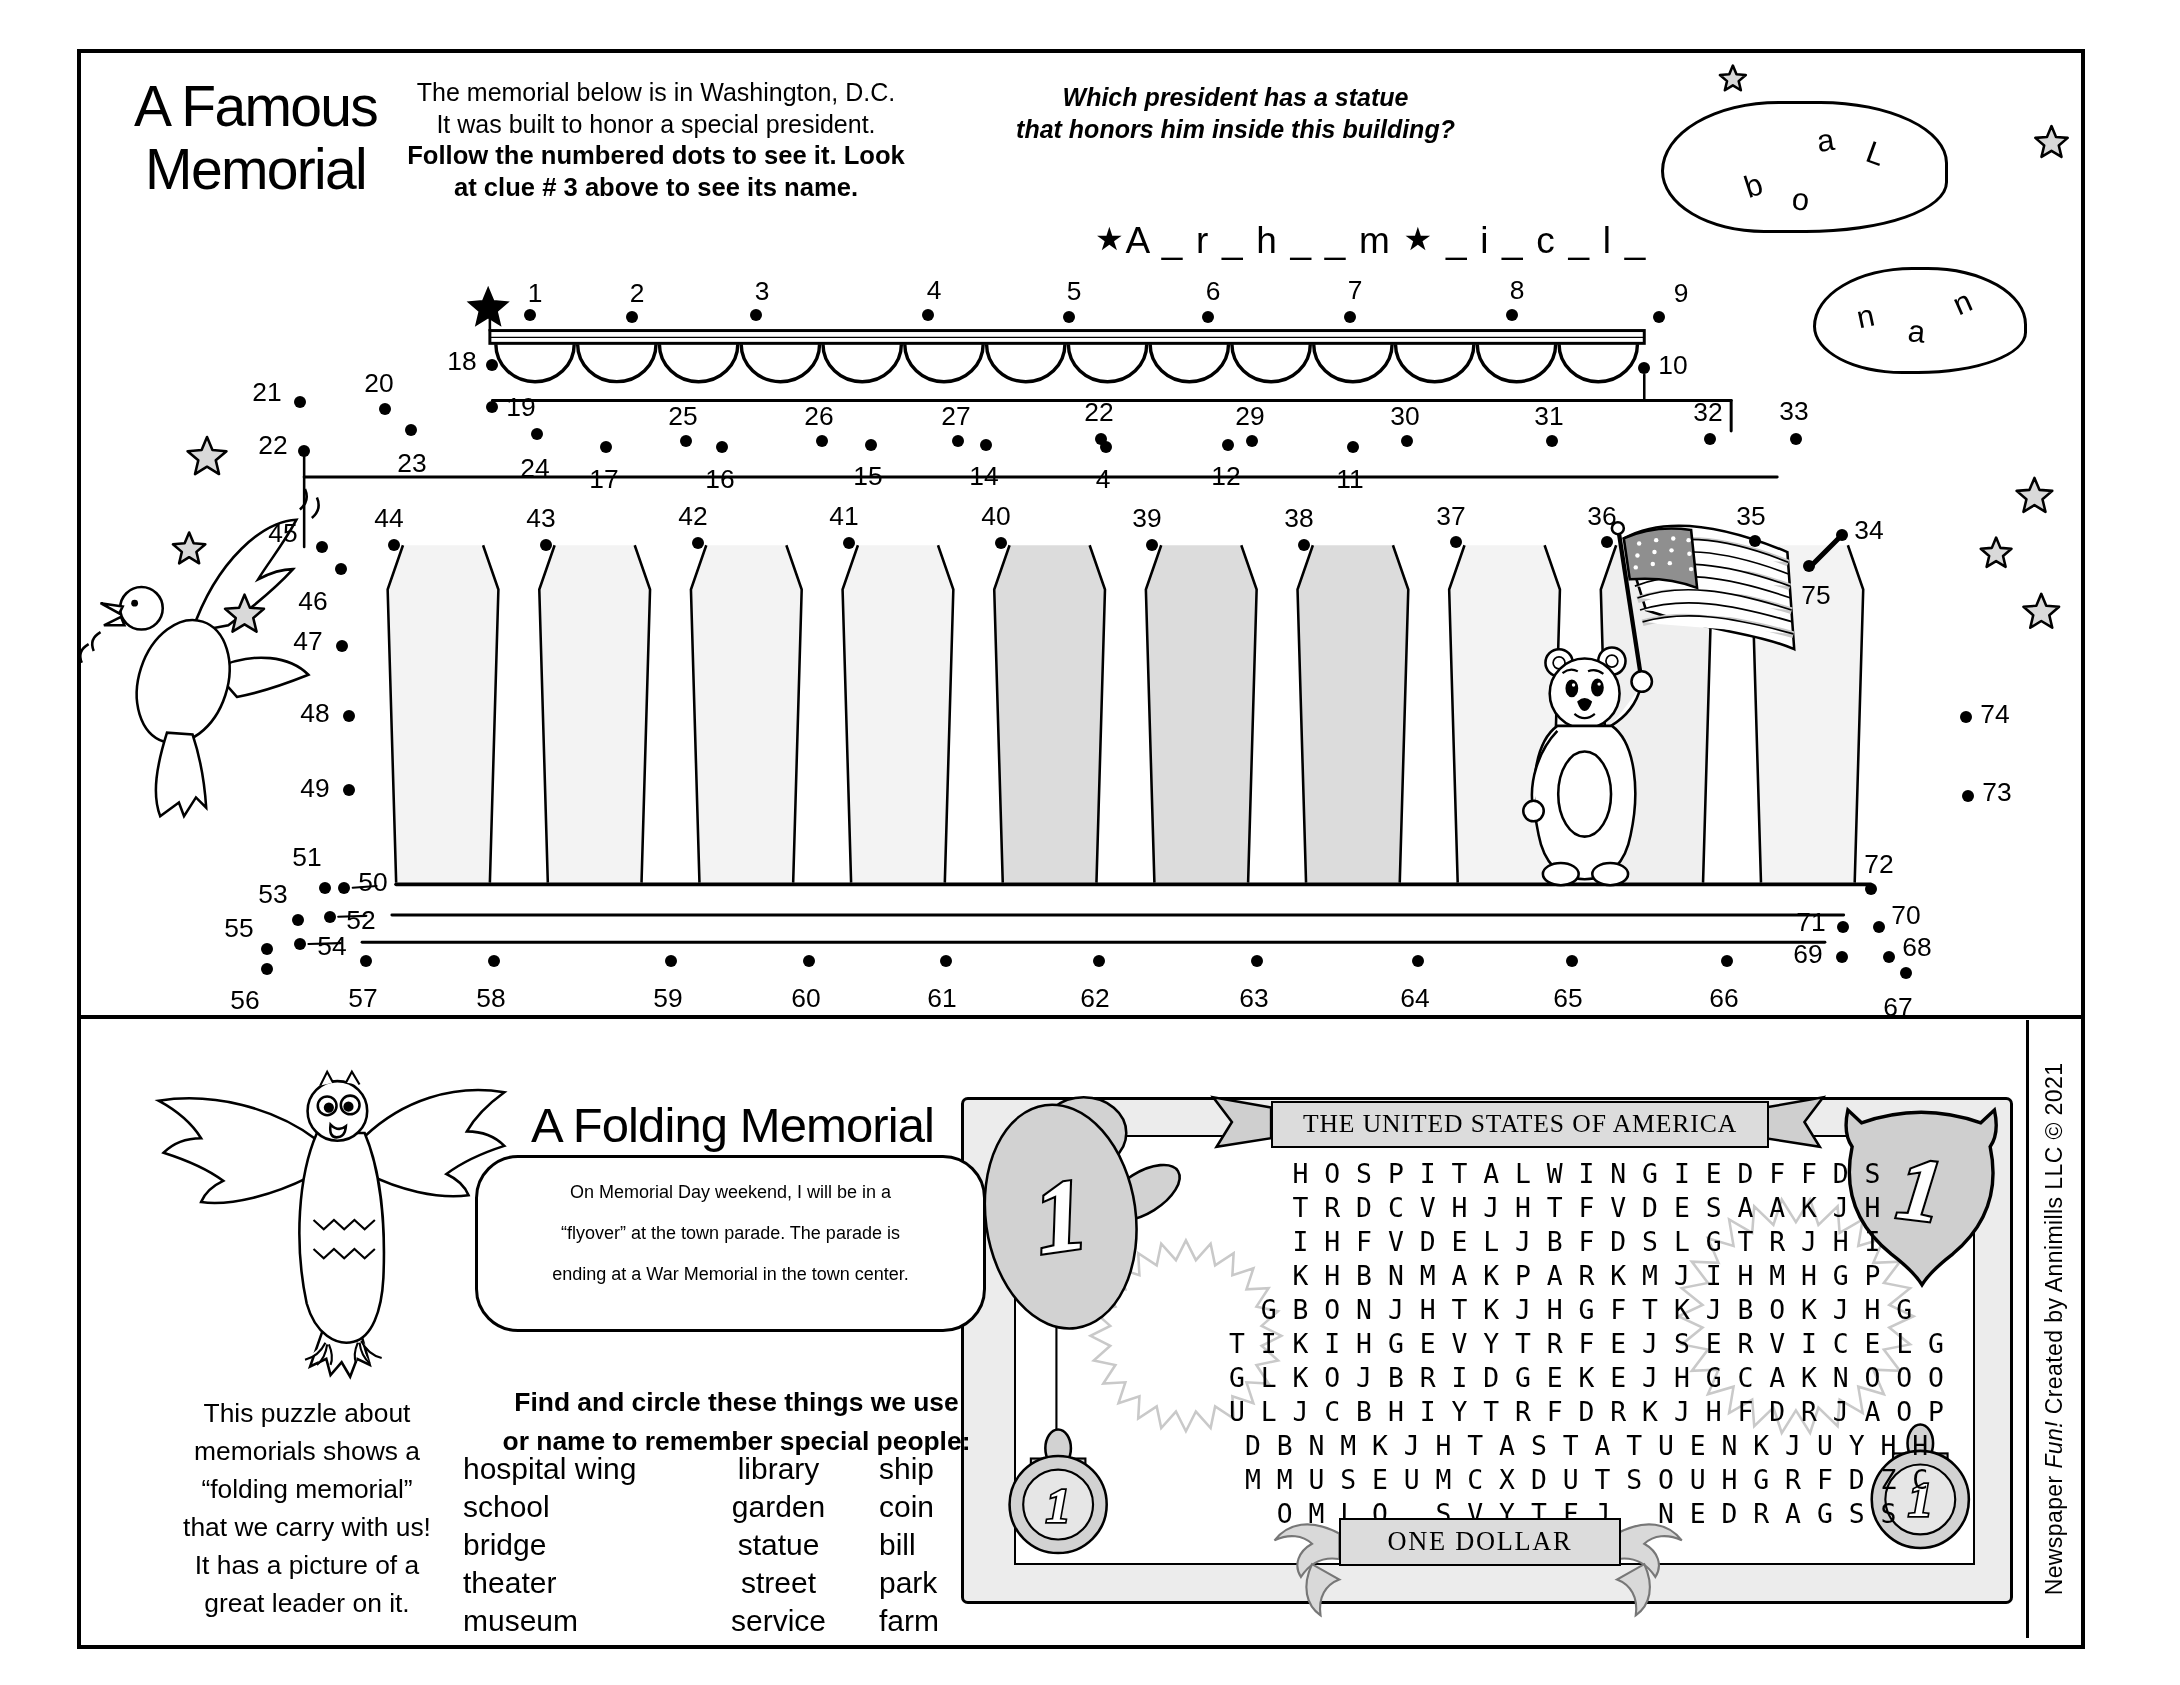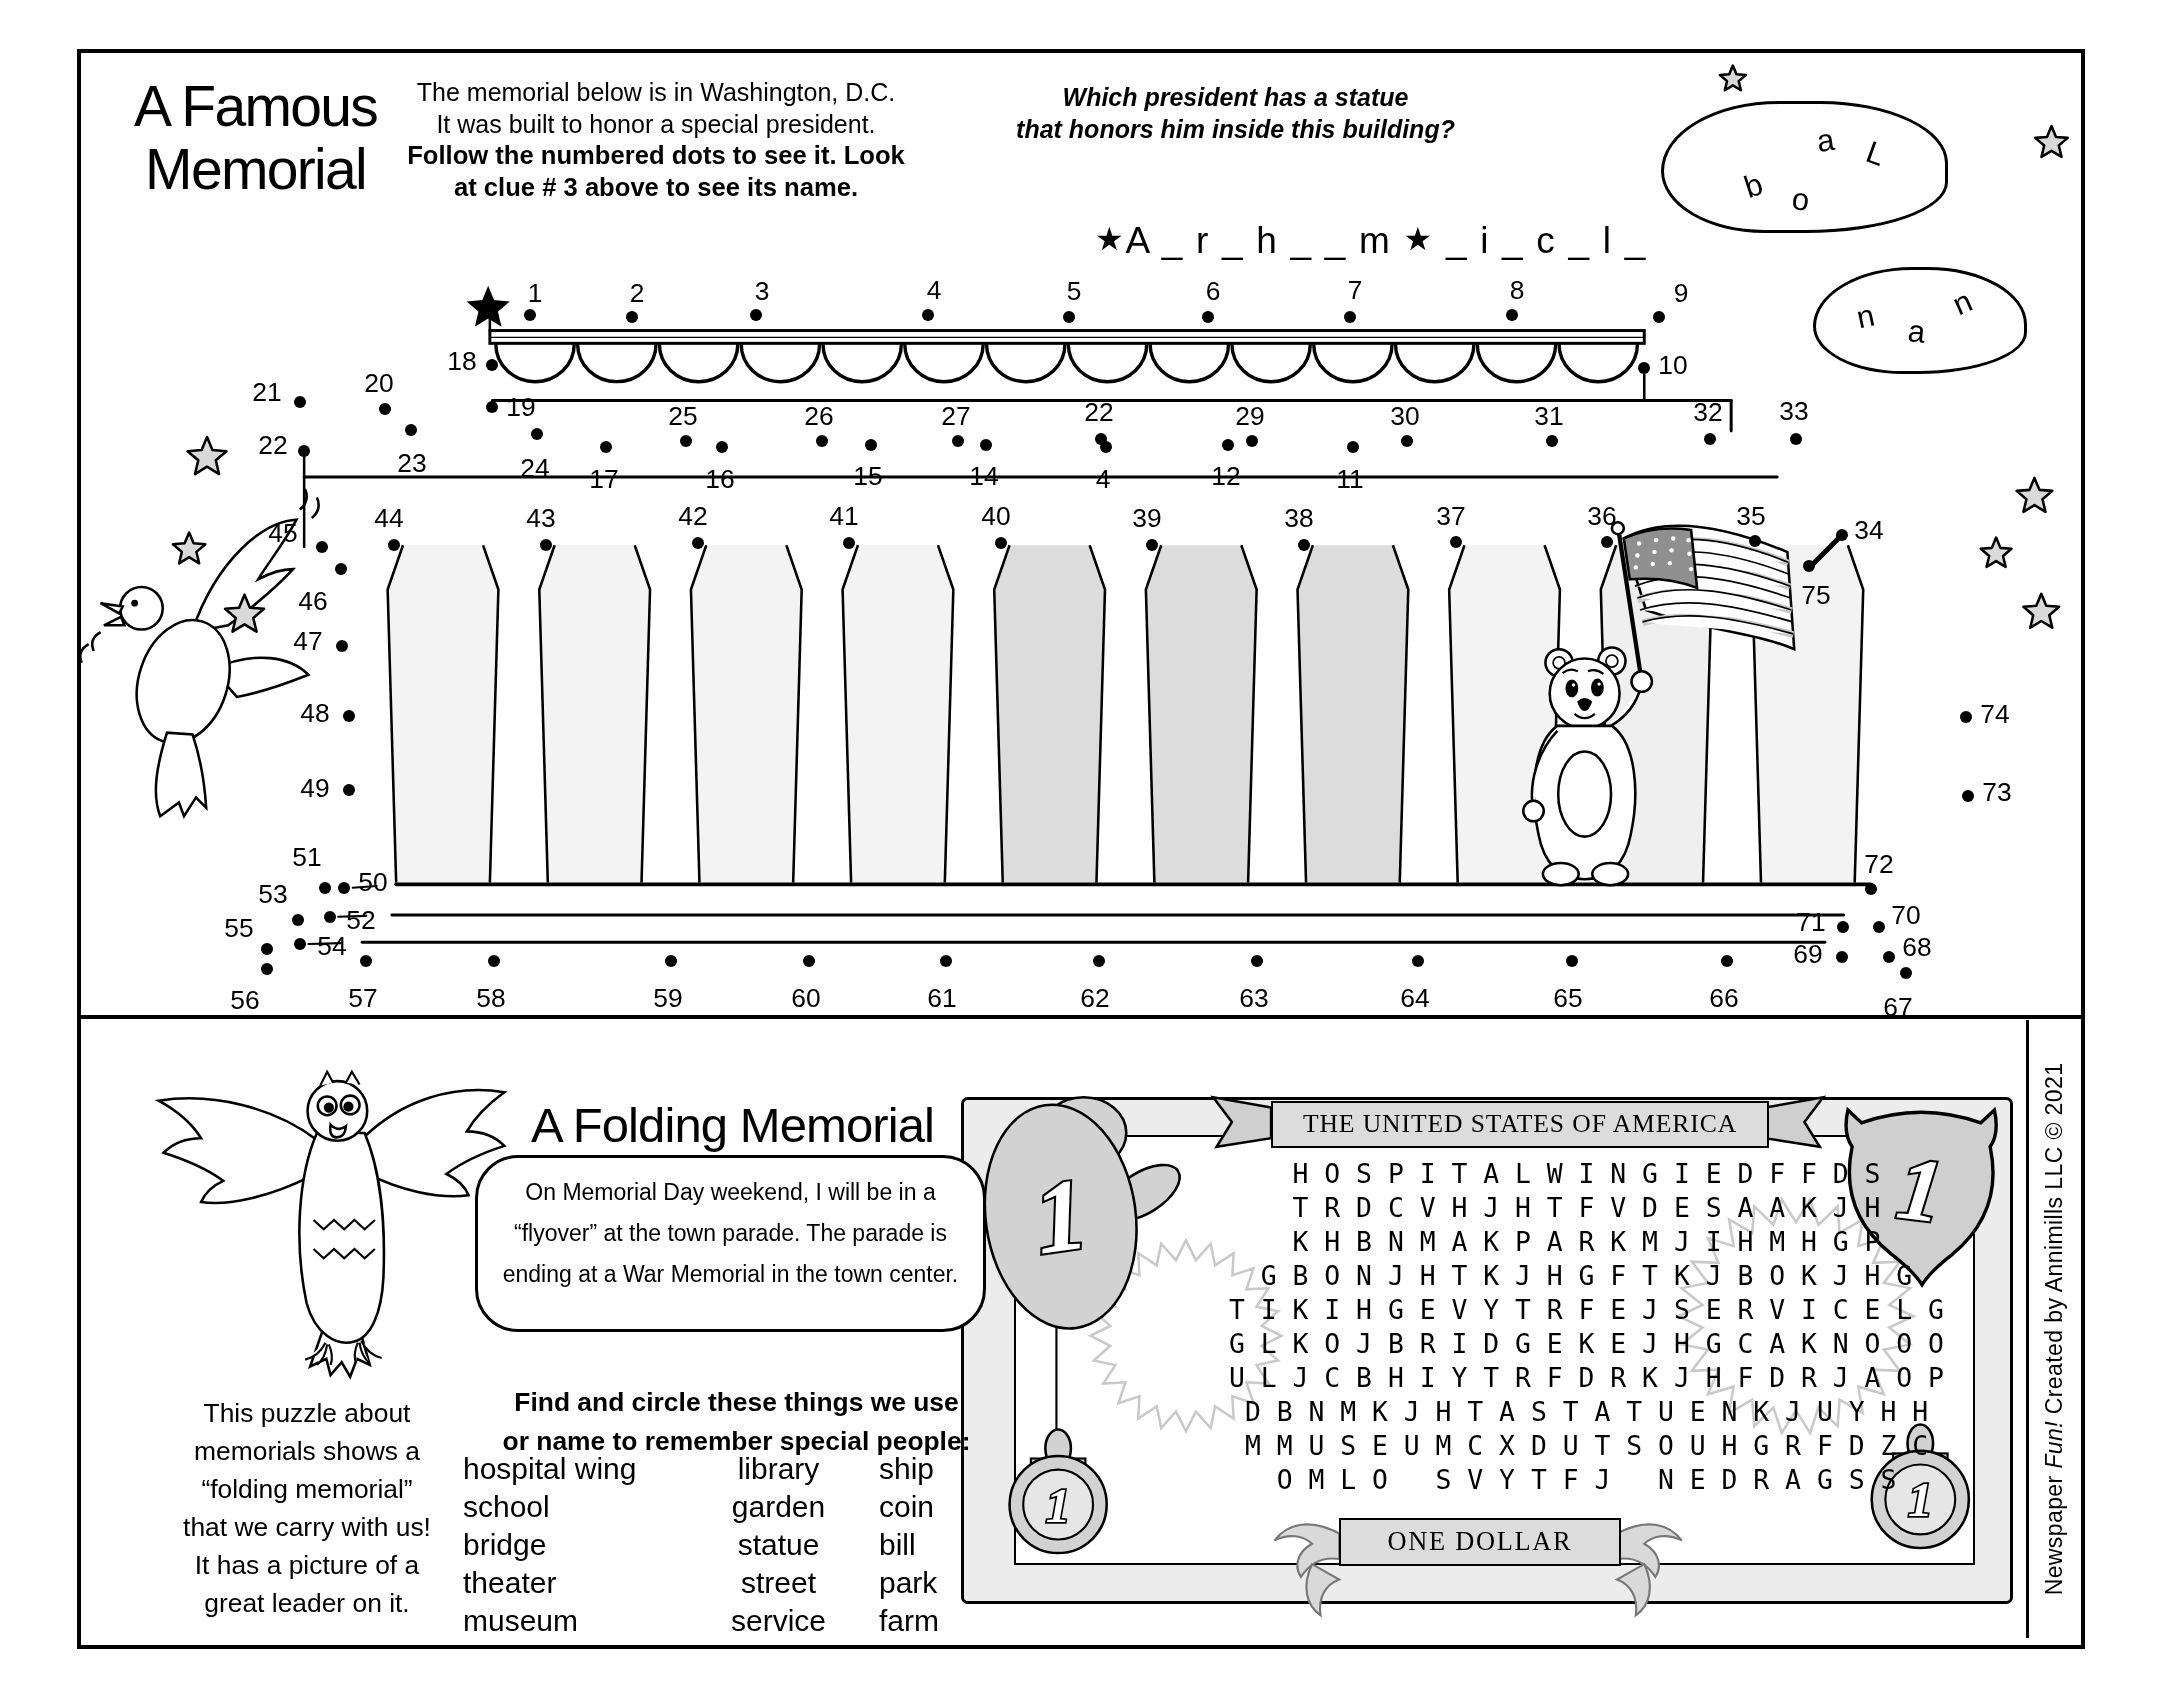--- a/index.html
+++ b/index.html
@@ -23,21 +23,21 @@
   .cl{position:absolute;font-size:31px;}
   .dot{position:absolute;width:12px;height:12px;background:#000;border-radius:50%;transform:translate(-50%,-50%);}
   .dlab{position:absolute;font-size:26.4px;transform:translate(-50%,-50%);white-space:nowrap;}
   #bill-outer{left:961px;top:1097px;width:1046px;height:501px;background:#ececec;border:3.4px solid #000;border-radius:6.8px;}
   #bill-field{left:1014px;top:1135px;width:957px;height:426px;background:#fff;border:2.6px solid #000;}
   #bill-banner-top{left:1271px;top:1101px;width:494px;height:43px;background:#dcdcdc;border:2.6px solid #000;text-align:center;font-family:"Liberation Serif",serif;font-size:25.6px;letter-spacing:0.9px;line-height:41px;}
   #bill-banner-bottom{left:1339px;top:1518px;width:278px;height:44px;background:#dcdcdc;border:2.6px solid #000;text-align:center;font-family:"Liberation Serif",serif;font-size:26.4px;letter-spacing:1.7px;line-height:43px;}
   #ws-grid{left:1197px;top:1157px;width:779px;text-align:center;}
   .ws-row{font-family:"DejaVu Sans Mono",monospace;font-size:26.4px;line-height:34px;white-space:pre;}
   #folding-title{left:477px;top:1097px;width:511px;text-align:center;font-size:49px;letter-spacing:-0.9px;}
-  #bubble{left:475px;top:1155px;width:511px;height:177px;border:3.4px solid #000;border-radius:43px;background:#fff;text-align:center;font-size:23px;line-height:41px;padding-top:13.6px;box-sizing:border-box;white-space:pre-line;}
+  #bubble{left:475px;top:1155px;width:511px;height:177px;border:3.4px solid #000;border-radius:43px;background:#fff;text-align:center;font-size:18px;line-height:41px;padding-top:13.6px;box-sizing:border-box;white-space:pre-line;}
   #left-para{left:128px;top:1394px;width:358px;text-align:center;font-size:26.4px;line-height:38px;white-space:pre-line;}
   #find-head{left:434px;top:1383px;width:605px;text-align:center;font-weight:bold;font-size:26.4px;line-height:39px;white-space:pre-line;}
   .wcol{position:absolute;font-size:30px;line-height:38px;}
   #word-col-0{left:463px;top:1450px;}
   #word-col-1{left:731px;top:1450px;text-align:center;}
   #word-col-2{left:879px;top:1450px;}
   svg text.one{font-family:"Liberation Serif",serif;font-style:italic;font-weight:bold;fill:#fff;stroke:#000;paint-order:stroke;}
 </style>
 </head>
 <body>
@@ -435,20 +435,21 @@
     <div class="dot" style="left: 1966px; top: 717px;"></div>
     <div class="dlab" style="left: 1995px; top: 714px;">74</div>
     <div class="dot" style="left: 1809px; top: 566px;"></div>
     <div class="dlab" style="left: 1816px; top: 595px;">75</div>
   </div>
 
 <div id="bill-banner-top" class="abs">THE UNITED STATES OF AMERICA</div>
 <div id="ws-grid" class="abs">
     <div class="ws-row">H O S P I T A L W I N G I E D F F D S</div>
     <div class="ws-row">T R D C V H J H T F V D E S A A K J H</div>
+    <div class="ws-row">I H F V D E L J B F D S L G T R J H I</div>
     <div class="ws-row">K H B N M A K P A R K M J I H M H G P</div>
     <div class="ws-row">G B O N J H T K J H G F T K J B O K J H G</div>
     <div class="ws-row">T I K I H G E V Y T R F E J S E R V I C E L G</div>
     <div class="ws-row">G L K O J B R I D G E K E J H G C A K N O O O</div>
     <div class="ws-row">U L J C B H I Y T R F D R K J H F D R J A O P</div>
     <div class="ws-row">D B N M K J H T A S T A T U E N K J U Y H H</div>
     <div class="ws-row">M M U S E U M C X D U T S O U H G R F D Z C</div>
     <div class="ws-row">O M L O   S V Y T F J   N E D R A G S S</div>
   </div>
 <div id="bill-banner-bottom" class="abs">ONE DOLLAR</div>

